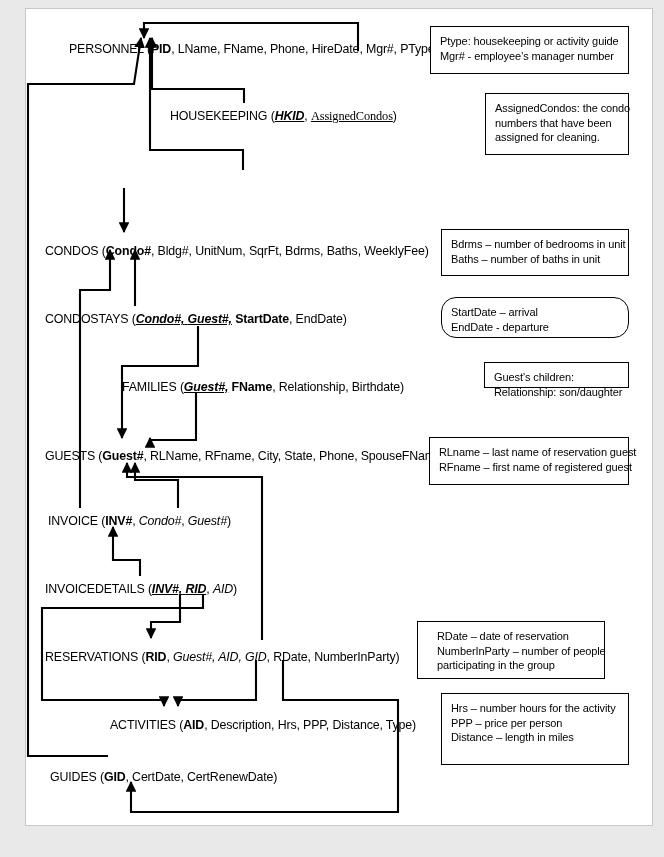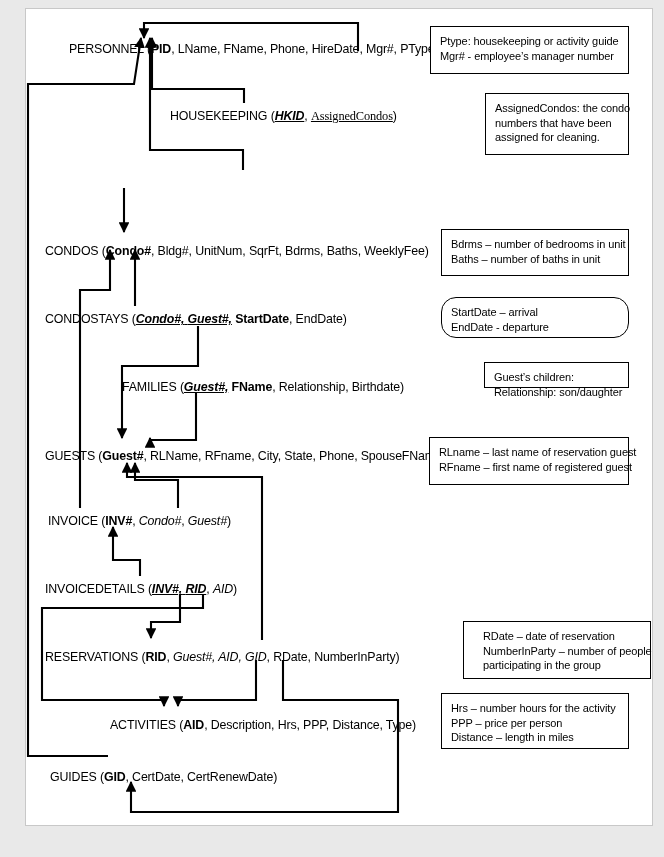--- a/index.html
+++ b/index.html
@@ -190,25 +190,25 @@
   <div class="note" style="left:484px; top:362px; width:145px; height:26px;">
     <div>Guest’s children:</div>
     <div>Relationship: son/daughter</div>
   </div>
 
   <div class="note" style="left:429px; top:437px; width:200px; height:48px;">
     <div>RLname – last name of reservation guest</div>
     <div>RFname – first name of registered guest</div>
   </div>
 
-  <div class="note" style="left:463px; top:621px; width:188px; height:58px;padding-left:19px;">
+  <div class="note" style="left:417px; top:621px; width:188px; height:58px;padding-left:19px;">
     <div>RDate – date of reservation</div>
     <div>NumberInParty – number of people</div>
     <div class="note-indent">participating in the group</div>
   </div>
 
-  <div class="note" style="left:441px; top:693px; width:188px; height:56px;">
+  <div class="note" style="left:441px; top:693px; width:188px; height:72px;">
     <div>Hrs – number hours for the activity</div>
     <div>PPP – price per person</div>
     <div>Distance – length in miles</div>
   </div>
 
 </div>
 
 </body></html>

